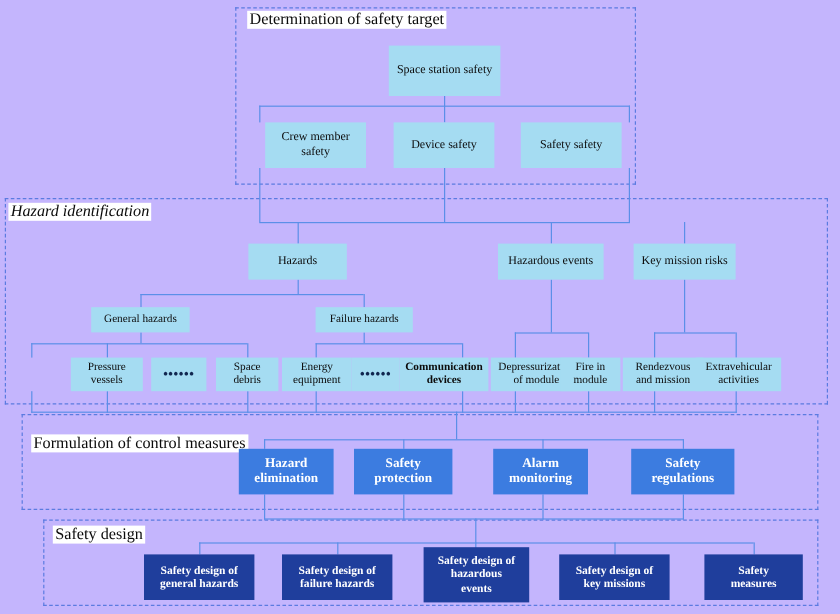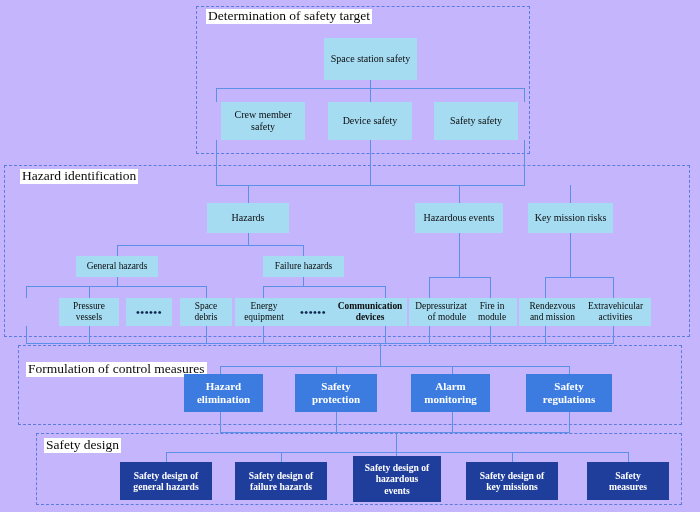--- a/index.html
+++ b/index.html
@@ -85,21 +85,21 @@
 <body>
 
 <div id="canvas">
 
   <div class="section" style="left:196px; top:6px; width:334px; height:148px;"></div>
   <div class="section" style="left:4px; top:165px; width:686px; height:172px;"></div>
   <div class="section" style="left:18px; top:345px; width:664px; height:80px;"></div>
   <div class="section" style="left:36px; top:433px; width:646px; height:72px;"></div>
 
   <div class="section-label" style="left:206px; top:9px;">Determination of safety target</div>
-  <div class="section-label" style="left:20px; top:169px;">Hazard identification</div>
+  <div class="section-label" style="left:7px; top:169px;font-style:italic;">Hazard identification</div>
   <div class="section-label" style="left:26px; top:362px;">Formulation of control measures</div>
   <div class="section-label" style="left:44px; top:438px;">Safety design</div>
 
   <div class="ln v" style="left:370px; top:80px; height:22px;"></div>
 
   <div class="ln h" style="left:216px; top:88px; width:309px;"></div>
   <div class="ln v" style="left:216px; top:88px; height:14px;"></div>
   <div class="ln v" style="left:524px; top:88px; height:14px;"></div>
 
   <div class="ln v" style="left:216px; top:140px; height:45px;"></div>
@@ -198,21 +198,21 @@
   <div class="node light" style="left:409px; top:298px; width:76px; height:28px;">Depressurization
 of module</div>
   <div class="node light" style="left:467px; top:298px; width:50px; height:28px;">Fire in
 module</div>
 
   <div class="node light" style="left:519px; top:298px; width:67px; height:28px;">Rendezvous
 and mission</div>
   <div class="node light" style="left:580px; top:298px; width:71px; height:28px;">Extravehicular
 activities</div>
 
-  <div class="node mid" style="left:184px; top:374px; width:79px; height:38px;">Hazard
+  <div class="node mid" style="left:199px; top:374px; width:79px; height:38px;">Hazard
 elimination</div>
   <div class="node mid" style="left:295px; top:374px; width:82px; height:38px;">Safety
 protection</div>
   <div class="node mid" style="left:411px; top:374px; width:79px; height:38px;">Alarm
 monitoring</div>
   <div class="node mid" style="left:526px; top:374px; width:86px; height:38px;">Safety
 regulations</div>
 
   <div class="node navy" style="left:120px; top:462px; width:92px; height:38px;">Safety design of
 general hazards</div>

